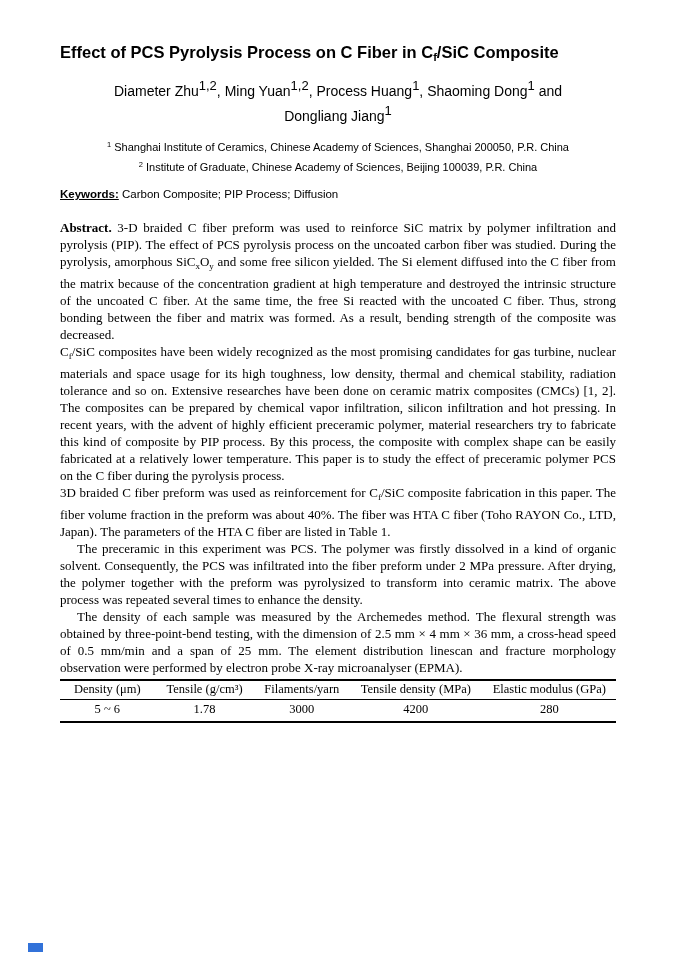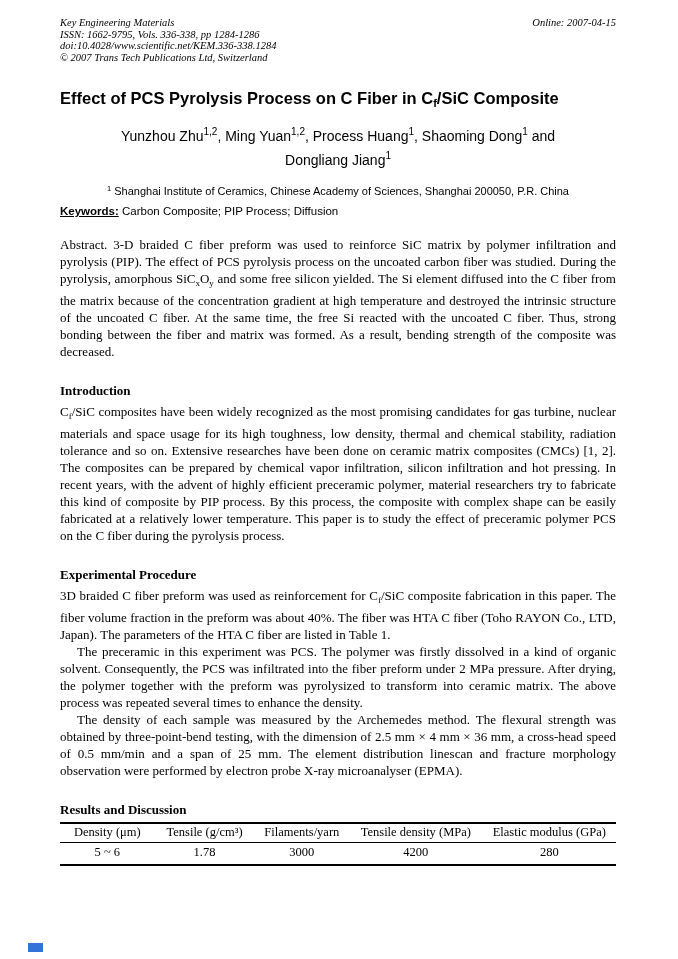--- a/index.html
+++ b/index.html
@@ -9,32 +9,32 @@
 
   
   .jheader{position:relative;font:italic 10.5px/11.6px "Liberation Serif",serif;}
   .jheader .online{position:absolute;top:0;right:0;}
 
   
   .paper-title{margin-top:25px;
                font:bold 16.5px/20px "Liberation Sans",sans-serif;}
   .paper-title sub{font-size:11px;vertical-align:-3px;font-weight:bold;}
   .authors{margin-top:9px;text-align:center;font:14px/19px "Liberation Sans",sans-serif;}
-  .authors sup{font-size:10px;vertical-align:6px;}
+  .authors sup{font-size:13px;vertical-align:6px;}
   .affils{margin-top:10px;text-align:center;font:11px/17px "Liberation Sans",sans-serif;}
   .affils sup{font-size:7.5px;vertical-align:4px;}
 
   
-  .keywords{margin-top:4px;font:11.5px/15px "Liberation Sans",sans-serif;}
+  .keywords{margin-top:11px;font:11.5px/15px "Liberation Sans",sans-serif;}
   .kw-label{font-weight:bold;text-decoration:underline;}
 
   
   .body-para{font:13px/17px "Liberation Serif",serif;text-align:justify;margin:0;}
   .abstract{margin-top:17px;}
-  .abstract .ab-label{font-weight:normal;}
+  .abstract .ab-label{font-weight:bold;}
   .sec-heading{margin:22px 0 4px 0;font:bold 13px/17px "Liberation Serif",serif;}
   .indent{text-indent:17px;}
   sub.chem{font-size:9px;vertical-align:-3px;}
 
   
   .tbl-caption{margin-top:15px;text-align:center;font:13px/17px "Liberation Serif",serif;}
   table.props{width:100%;margin-top:3px;border-collapse:collapse;
               border-top:2px solid #000;border-bottom:2px solid #000;
               font:12.5px/15px "Liberation Serif",serif;}
   table.props th{font-weight:normal;border-bottom:1px solid #000;
@@ -43,49 +43,40 @@
 
   
   .corner-marker{position:absolute;left:28px;bottom:7px;width:15px;height:9px;
                  background:#3272d9;}
 </style>
 </head>
 <body>
 
 <div class="page">
 
-  <div class="jheader">
-    <div>Key Engineering Materials</div>
-    <div>ISSN: 1662-9795, Vols. 336-338, pp 1284-1286</div>
-    <div>doi:10.4028/www.scientific.net/KEM.336-338.1284</div>
-    <div>© 2007 Trans Tech Publications Ltd, Switzerland</div>
-    <div class="online">Online: 2007-04-15</div>
-  </div>
 
   <div class="paper-title"><span>Effect of PCS Pyrolysis Process on C Fiber in C</span><sub>f</sub><span>/SiC Composite</span></div>
 
-  <div class="authors"><span>Yunzhou Zhu</span><sup>1,2</sup><span>, </span><span>Ming Yuan</span><sup>1,2</sup><span>, </span><span>Process Huang</span><sup>1</sup><span>, </span><span>Shaoming Dong</span><sup>1</sup><span> and</span><br><span>Dongliang Jiang</span><sup>1</sup></div>
+  <div class="authors"><span>Diameter Zhu</span><sup>1,2</sup><span>, </span><span>Ming Yuan</span><sup>1,2</sup><span>, </span><span>Process Huang</span><sup>1</sup><span>, </span><span>Shaoming Dong</span><sup>1</sup><span> and</span><br><span>Dongliang Jiang</span><sup>1</sup></div>
 
   <div class="affils">
     <div><sup>1</sup><span> Shanghai Institute of Ceramics, Chinese Academy of Sciences, Shanghai 200050, P.R. China</span></div>
+    <div><sup>2</sup><span> Institute of Graduate, Chinese Academy of Sciences, Beijing 100039, P.R. China</span></div>
   </div>
 
   <div class="keywords"><span class="kw-label">Keywords:</span><span> Carbon Composite; PIP Process; Diffusion</span></div>
 
   <p class="body-para abstract"><span class="ab-label">Abstract.</span><span> 3-D braided C fiber preform was used to reinforce SiC matrix by polymer infiltration and pyrolysis (PIP). The effect of PCS pyrolysis process on the uncoated carbon fiber was studied. During the pyrolysis, amorphous SiC</span><sub class="chem">x</sub><span>O</span><sub class="chem">y</sub><span> and some free silicon yielded. The Si element diffused into the C fiber from the matrix because of the concentration gradient at high temperature and destroyed the intrinsic structure of the uncoated C fiber. At the same time, the free Si reacted with the uncoated C fiber. Thus, strong bonding between the fiber and matrix was formed. As a result, bending strength of the composite was decreased.</span></p>
 
-  <h2 class="sec-heading">Introduction</h2>
   <p class="body-para"><span>C</span><sub class="chem">f</sub><span>/SiC composites have been widely recognized as the most promising candidates for gas turbine, nuclear materials and space usage for its high toughness, low density, thermal and chemical stability, radiation tolerance and so on. Extensive researches have been done on ceramic matrix composites (CMCs) [1, 2]. The composites can be prepared by chemical vapor infiltration, silicon infiltration and hot pressing. In recent years, with the advent of highly efficient preceramic polymer, material researchers try to fabricate this kind of composite by PIP process. By this process, the composite with complex shape can be easily fabricated at a relatively lower temperature. This paper is to study the effect of preceramic polymer PCS on the C fiber during the pyrolysis process.</span></p>
 
-  <h2 class="sec-heading">Experimental Procedure</h2>
   <p class="body-para"><span>3D braided C fiber preform was used as reinforcement for C</span><sub class="chem">f</sub><span>/SiC composite fabrication in this paper. The fiber volume fraction in the preform was about 40%. The fiber was HTA C fiber (Toho RAYON Co., LTD, Japan). The parameters of the HTA C fiber are listed in Table 1.</span></p>
   <p class="body-para indent">The preceramic in this experiment was PCS. The polymer was firstly dissolved in a kind of organic solvent. Consequently, the PCS was infiltrated into the fiber preform under 2 MPa pressure. After drying, the polymer together with the preform was pyrolysized to transform into ceramic matrix. The above process was repeated several times to enhance the density.</p>
   <p class="body-para indent">The density of each sample was measured by the Archemedes method. The flexural strength was obtained by three-point-bend testing, with the dimension of 2.5 mm × 4 mm × 36 mm, a cross-head speed of 0.5 mm/min and a span of 25 mm. The element distribution linescan and fracture morphology observation were performed by electron probe X-ray microanalyser (EPMA).</p>
 
-  <h2 class="sec-heading">Results and Discussion</h2>
 
   <table class="props">
     <thead>
       <tr>
         <th style="width:17%">Density (μm)</th>
         <th style="width:18%">Tensile (g/cm³)</th>
         <th style="width:17%">Filaments/yarn</th>
         <th style="width:24%">Tensile density (MPa)</th>
         <th style="width:24%">Elastic modulus (GPa)</th>
       </tr>

